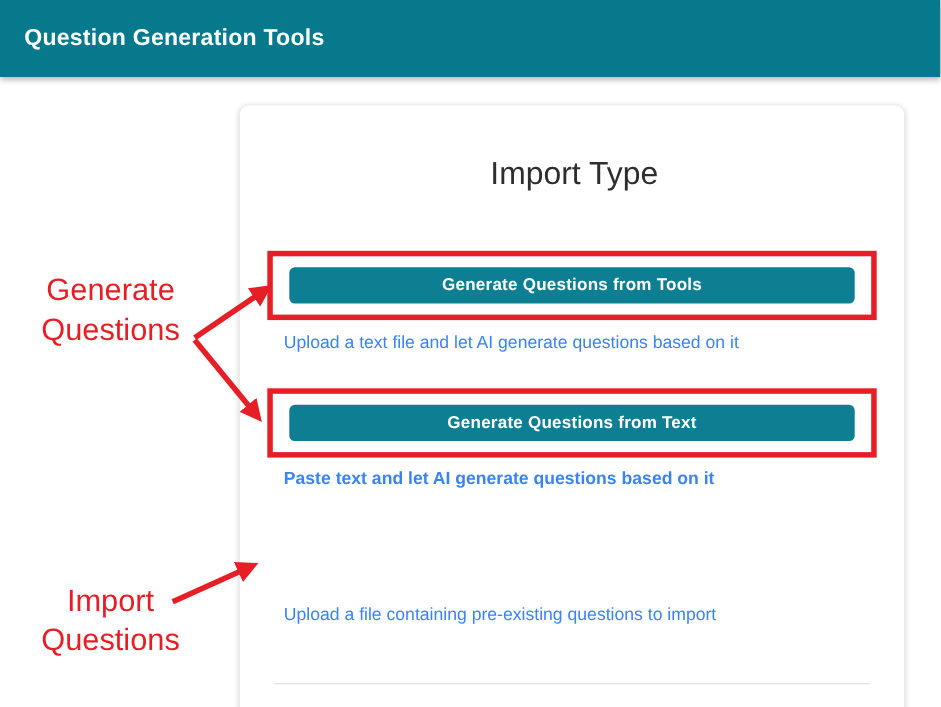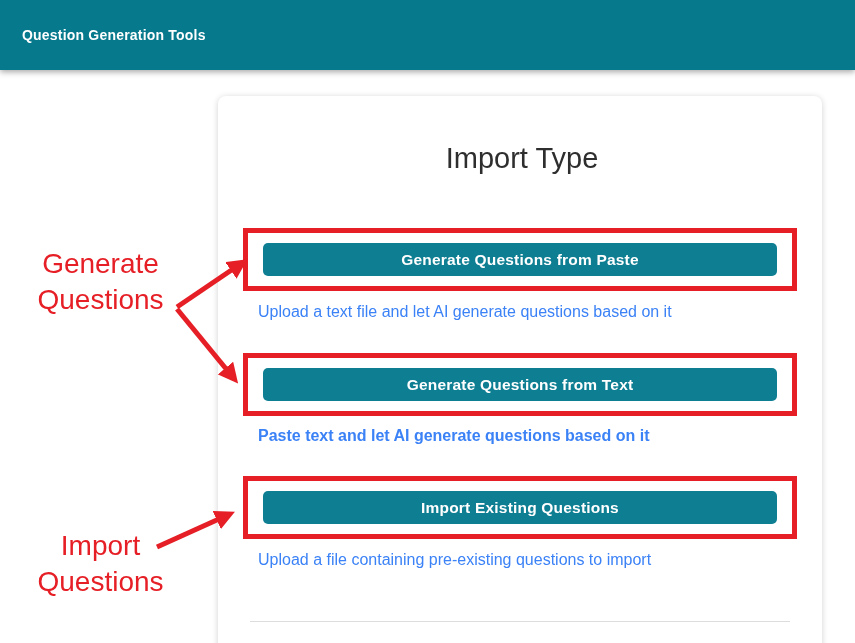--- a/index.html
+++ b/index.html
@@ -15,21 +15,21 @@
   .app-header {
     position: absolute; left: 0; top: 0; right: 0; height: 70px;
     background: #06798d;
     box-shadow: 0 2px 6px rgba(0,0,0,0.35);
     display: flex; align-items: center;
     z-index: 2;
   }
   .app-header h1 {
     margin: 0 0 0 22px;
     color: #ffffff;
-    font-size: 14px;
+    font-size: 21px;
     font-weight: 600;
     letter-spacing: 0.2px;
   }
 
   
   .card {
     position: absolute;
     left: 218px; top: 96px;
     width: 604px; height: 580px;
     background: #ffffff;
@@ -118,32 +118,29 @@
 <body>
 
 <header class="app-header">
   <h1>Question Generation Tools</h1>
 </header>
 
 <section class="card">
   <div class="card-title">Import Type</div>
 
   <div class="annotation-box box-1">
-    <button class="teal-btn">Generate Questions from Paste</button>
+    <button class="teal-btn">Generate Questions from Tools</button>
   </div>
   <p class="desc desc-1">Upload a text file and let AI generate questions based on it</p>
 
   <div class="annotation-box box-2">
     <button class="teal-btn">Generate Questions from Text</button>
   </div>
   <p class="desc desc-2">Paste text and let AI generate questions based on it</p>
 
-  <div class="annotation-box box-3">
-    <button class="teal-btn">Import Existing Questions</button>
-  </div>
   <p class="desc desc-3">Upload a file containing pre-existing questions to import</p>
 
   <div class="divider"></div>
 </section>
 
 <div class="callout callout-generate">
   <div>Generate</div>
   <div>Questions</div>
 </div>
 

